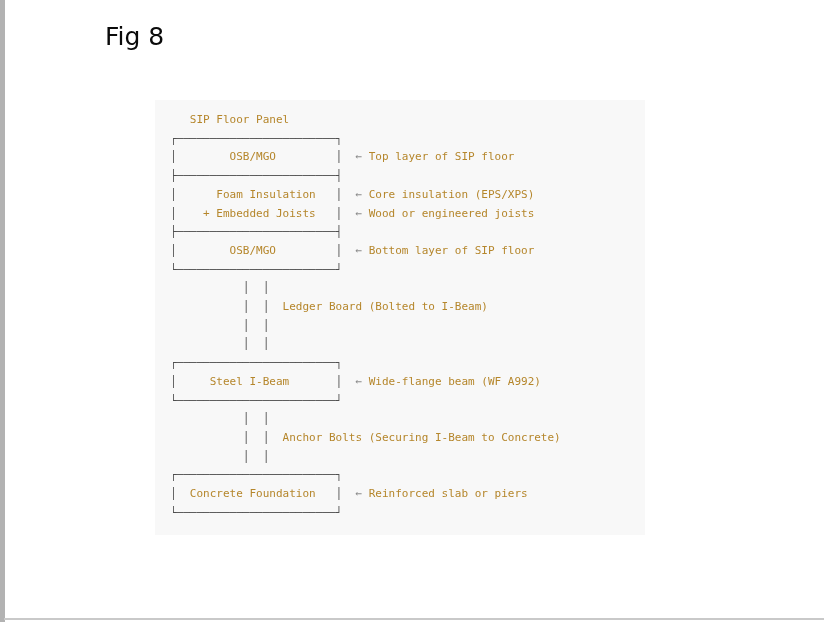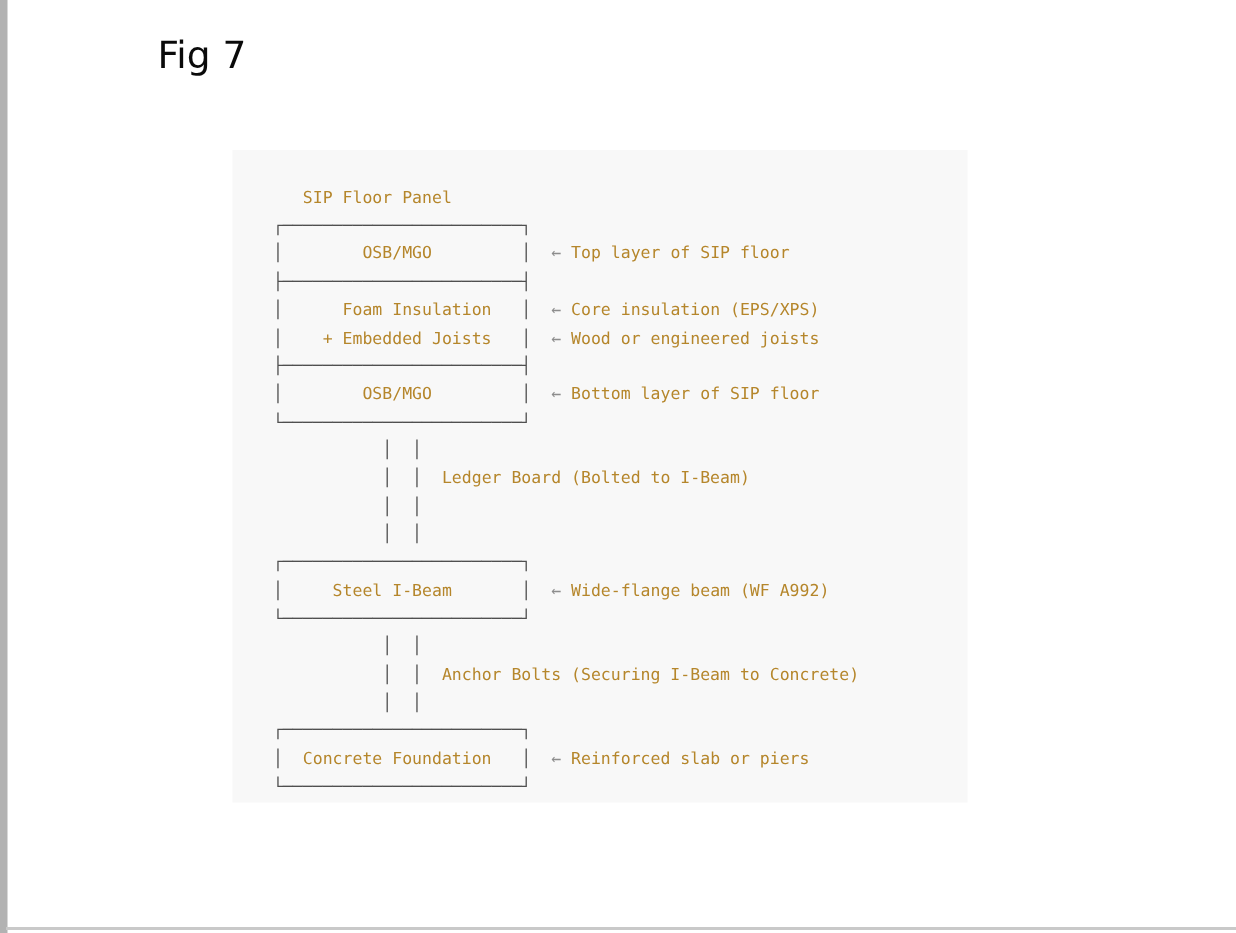--- a/index.html
+++ b/index.html
@@ -21,33 +21,33 @@
     font-size:25px;color:#0a0a0a;font-weight:400;
     font-family:"DejaVu Sans", sans-serif;
   }
   .figure-panel{
     position:absolute;left:155px;top:100px;width:490px;height:435px;
     background:var(--panel_bg,#f8f8f8);
     box-sizing:border-box;
     padding:11px 0 0 15px;
   }
   .ascii-diagram{
-    margin:12px;
+    margin:0;
     font-family:"DejaVu Sans Mono", monospace;
     font-size:11px;
     line-height:18.7px;
     white-space:pre;
   }
   .ascii-diagram .box{color:var(--box_gray,#4f4f4f);}
   .ascii-diagram .label{color:var(--gold,#b5862b);}
   .ascii-diagram .arrow{color:var(--arrow_gray,#8d8d8d);}
 </style>
 </head>
 <body>
 
 <div class="window-left-edge"></div>
 <div class="window-bottom-edge"></div>
 
-<div class="fig-title">Fig 7</div>
+<div class="fig-title">Fig 8</div>
 
 <div class="figure-panel">
   <pre class="ascii-diagram"><div><span class="label">   SIP Floor Panel</span></div><div><span class="box">┌────────────────────────┐</span></div><div><span class="box">│</span><span class="label">        OSB/MGO         </span><span class="box">│</span><span class="arrow">  ← </span><span class="label">Top layer of SIP floor</span></div><div><span class="box">├────────────────────────┤</span></div><div><span class="box">│</span><span class="label">      Foam Insulation   </span><span class="box">│</span><span class="arrow">  ← </span><span class="label">Core insulation (EPS/XPS)</span></div><div><span class="box">│</span><span class="label">    + Embedded Joists   </span><span class="box">│</span><span class="arrow">  ← </span><span class="label">Wood or engineered joists</span></div><div><span class="box">├────────────────────────┤</span></div><div><span class="box">│</span><span class="label">        OSB/MGO         </span><span class="box">│</span><span class="arrow">  ← </span><span class="label">Bottom layer of SIP floor</span></div><div><span class="box">└────────────────────────┘</span></div><div><span class="box">           │  │</span></div><div><span class="box">           │  │  </span><span class="label">Ledger Board (Bolted to I-Beam)</span></div><div><span class="box">           │  │</span></div><div><span class="box">           │  │</span></div><div><span class="box">┌────────────────────────┐</span></div><div><span class="box">│</span><span class="label">     Steel I-Beam       </span><span class="box">│</span><span class="arrow">  ← </span><span class="label">Wide-flange beam (WF A992)</span></div><div><span class="box">└────────────────────────┘</span></div><div><span class="box">           │  │</span></div><div><span class="box">           │  │  </span><span class="label">Anchor Bolts (Securing I-Beam to Concrete)</span></div><div><span class="box">           │  │</span></div><div><span class="box">┌────────────────────────┐</span></div><div><span class="box">│</span><span class="label">  Concrete Foundation   </span><span class="box">│</span><span class="arrow">  ← </span><span class="label">Reinforced slab or piers</span></div><div><span class="box">└────────────────────────┘</span></div></pre>
 </div>
 
 </body></html>

